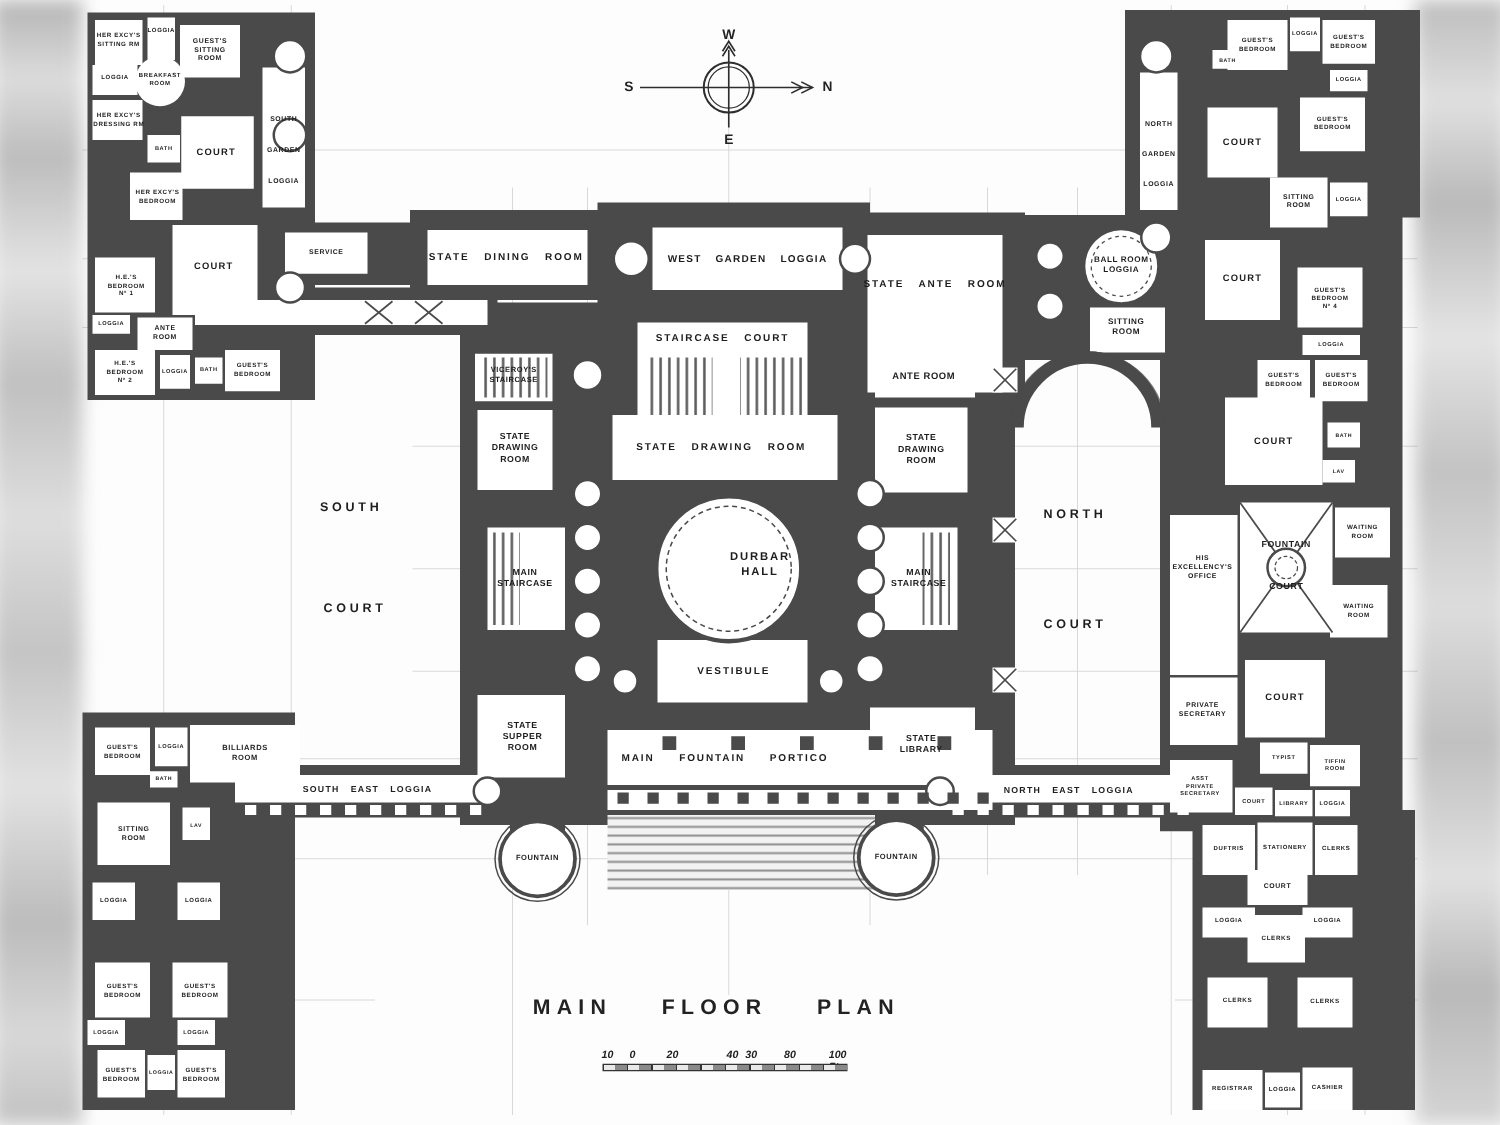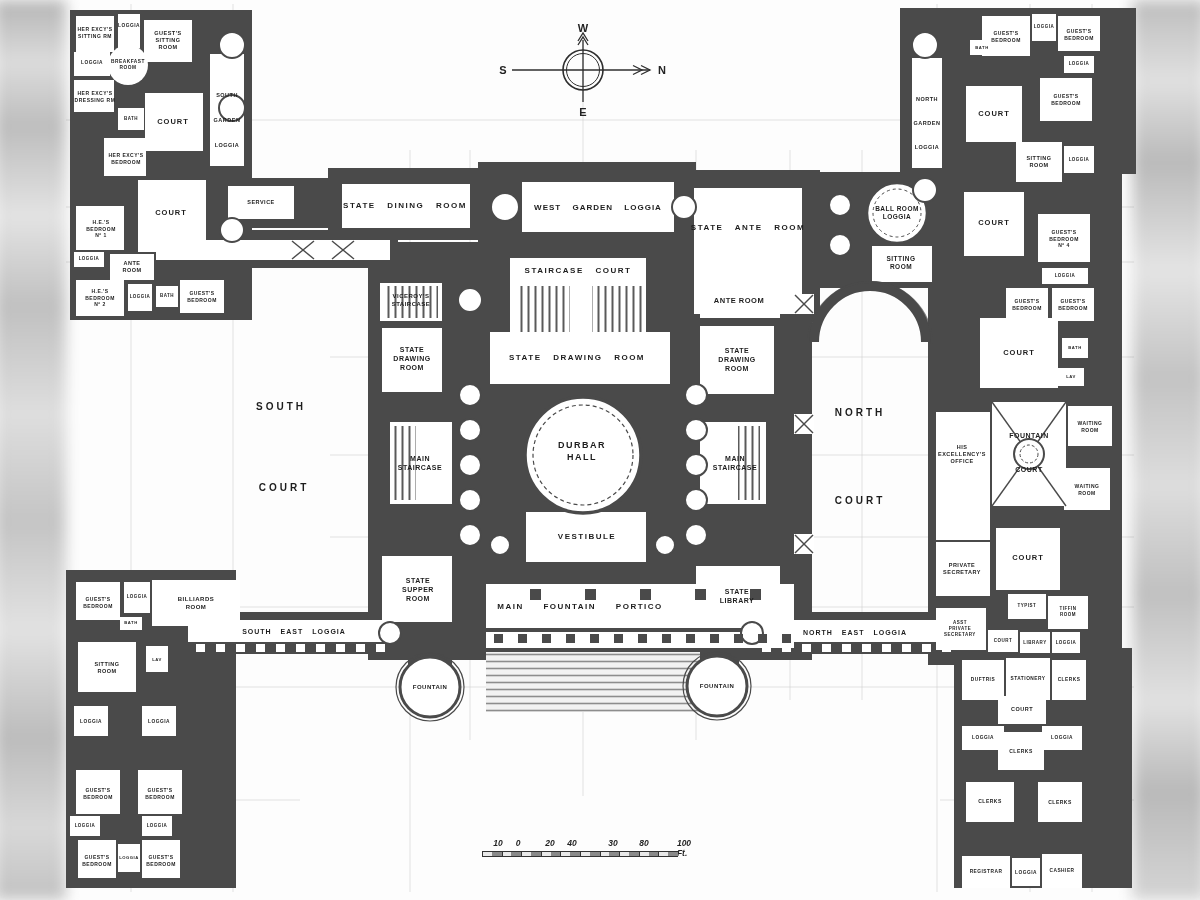--- a/index.html
+++ b/index.html
@@ -5,21 +5,21 @@
   html,body{margin:0;padding:0;width:1200px;height:900px;overflow:hidden;background:#fff;}
   #stage{position:relative;width:1200px;height:900px;background:#fdfdfd;font-family:"Liberation Sans",sans-serif;}
   .side-blur{position:absolute;top:0;height:900px;filter:blur(7px);}
   #blur-left{left:-6px;width:72px;background:linear-gradient(180deg,#b5b5b5 0%,#dcdcdc 7%,#bdbdbd 14%,#e3e3e3 24%,#c0c0c0 34%,#dedede 46%,#c4c4c4 58%,#e2e2e2 70%,#bcbcbc 82%,#d8d8d8 92%,#c2c2c2 100%);}
   #blur-right{right:-6px;width:74px;background:linear-gradient(180deg,#bdbdbd 0%,#e0e0e0 9%,#bababa 18%,#e4e4e4 30%,#c3c3c3 42%,#dddddd 54%,#c0c0c0 66%,#e1e1e1 78%,#b9b9b9 88%,#d5d5d5 100%);}
   #plan-svg{position:absolute;left:0;top:0;}
   .room-label{position:absolute;transform:translate(-50%,-50%);white-space:pre-line;text-align:center;font-weight:bold;color:#1d1d1d;line-height:1.3;letter-spacing:.5px;}
   .compass-letter{position:absolute;transform:translate(-50%,-50%);font-weight:bold;font-size:11px;color:#222;}
   #plan-title{position:absolute;left:573px;top:806px;transform:translate(-50%,-50%);font-size:17px;font-weight:bold;letter-spacing:5px;word-spacing:30px;color:#222;}
   #scale-bar{position:absolute;left:480px;top:838px;width:210px;height:22px;}
-  .scale-tick{position:absolute;top:0;transform:translateX(-50%);font-size:8.5px;font-style:italic;font-weight:bold;color:#222;margin-left:12px;}
+  .scale-tick{position:absolute;top:0;transform:translateX(-50%);font-size:8.5px;font-style:italic;font-weight:bold;color:#222;}
   #scale-rule{position:absolute;left:2px;top:13px;width:196px;height:4px;border-top:1.4px solid #333;border-bottom:1.4px solid #333;background:repeating-linear-gradient(90deg,#333 0 1px,#e9e9e9 1px 9.8px,#8a8a8a 9.8px 19.6px);}
 </style>
 </head>
 <body>
 
 <div id="stage">
 
   <div class="side-blur" id="blur-left"></div>
   <div class="side-blur" id="blur-right"></div>
 
@@ -335,21 +335,21 @@
       <div class="room-label" style="left: 739px; top: 301px; font-size: 7.5px;">ANTE  ROOM</div>
       <div class="room-label" style="left: 411px; top: 301px; font-size: 6px;">VICEROY'S
 STAIRCASE</div>
       <div class="room-label" style="left: 412px; top: 359px; font-size: 7px;">STATE
 DRAWING
 ROOM</div>
       <div class="room-label" style="left: 577px; top: 358px; font-size: 8px; letter-spacing: 1.5px; word-spacing: 8px;">STATE  DRAWING  ROOM</div>
       <div class="room-label" style="left: 737px; top: 360px; font-size: 7px;">STATE
 DRAWING
 ROOM</div>
-      <div class="room-label" style="left: 582px; top: 452px; font-size: 9px; letter-spacing: 1.5px;">DURBAR
+      <div class="room-label" style="left: 608px; top: 452px; font-size: 9px; letter-spacing: 1.5px;">DURBAR
 HALL</div>
       <div class="room-label" style="left: 420px; top: 463px; font-size: 7px;">MAIN
 STAIRCASE</div>
       <div class="room-label" style="left: 735px; top: 463px; font-size: 7px;">MAIN
 STAIRCASE</div>
       <div class="room-label" style="left: 587px; top: 537px; font-size: 8px; letter-spacing: 1.5px;">VESTIBULE</div>
       <div class="room-label" style="left: 418px; top: 590px; font-size: 7px;">STATE
 SUPPER
 ROOM</div>
       <div class="room-label" style="left: 580px; top: 607px; font-size: 8px; letter-spacing: 1.5px; word-spacing: 16px;">MAIN   FOUNTAIN   PORTICO</div>
@@ -474,27 +474,28 @@
 BEDROOM</div>
       <div class="room-label" style="left: 85px; top: 826px; font-size: 4.5px;">LOGGIA</div>
       <div class="room-label" style="left: 157px; top: 826px; font-size: 4.5px;">LOGGIA</div>
       <div class="room-label" style="left: 97px; top: 860px; font-size: 5px;">GUEST'S
 BEDROOM</div>
       <div class="room-label" style="left: 129px; top: 858px; font-size: 4.2px;">LOGGIA</div>
       <div class="room-label" style="left: 161px; top: 860px; font-size: 5px;">GUEST'S
 BEDROOM</div>
     </div>
 
+  <div id="plan-title">MAIN FLOOR PLAN</div>
 
   <div id="scale-bar">
     <div style="position:absolute;left:0;top:0;width:100%;height:10px;">
         <span class="scale-tick" style="left: 6px;">10</span>
         <span class="scale-tick" style="left: 26px;">0</span>
         <span class="scale-tick" style="left: 58px;">20</span>
-        <span class="scale-tick" style="left: 80px;">40</span>
+        <span class="scale-tick" style="left: 106px;">40</span>
         <span class="scale-tick" style="left: 121px;">30</span>
         <span class="scale-tick" style="left: 152px;">80</span>
         <span class="scale-tick" style="left: 192px;">100 Ft.</span>
       </div>
     <div id="scale-rule"></div>
   </div>
 
 </div>
 
 </body></html>

